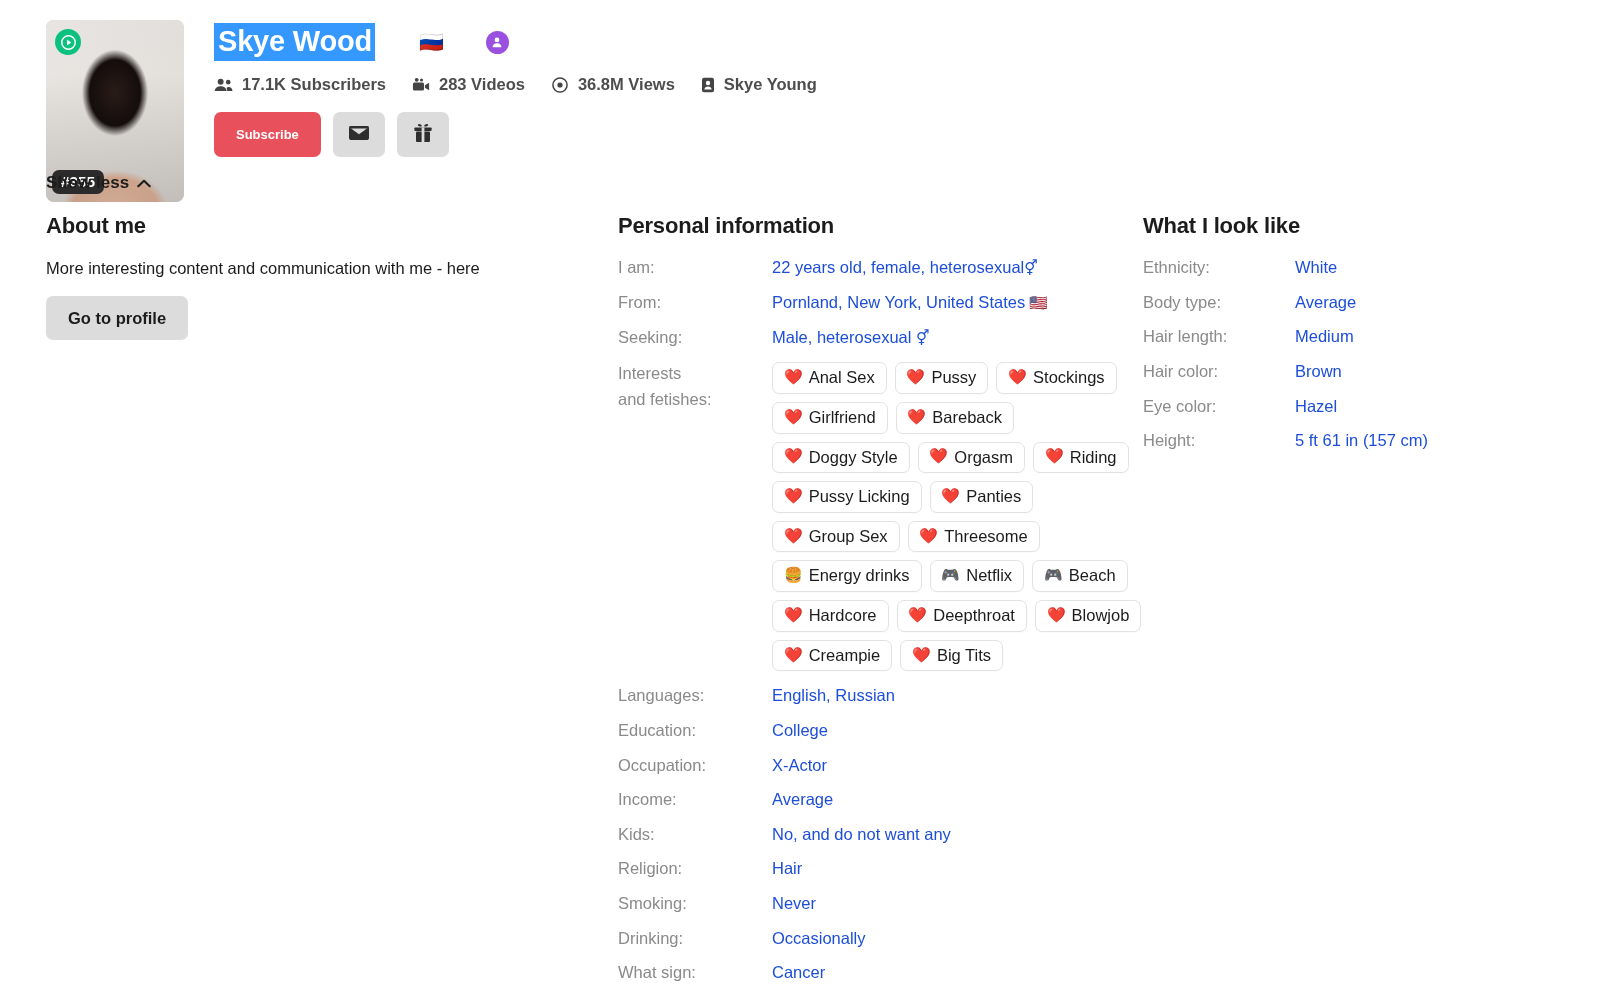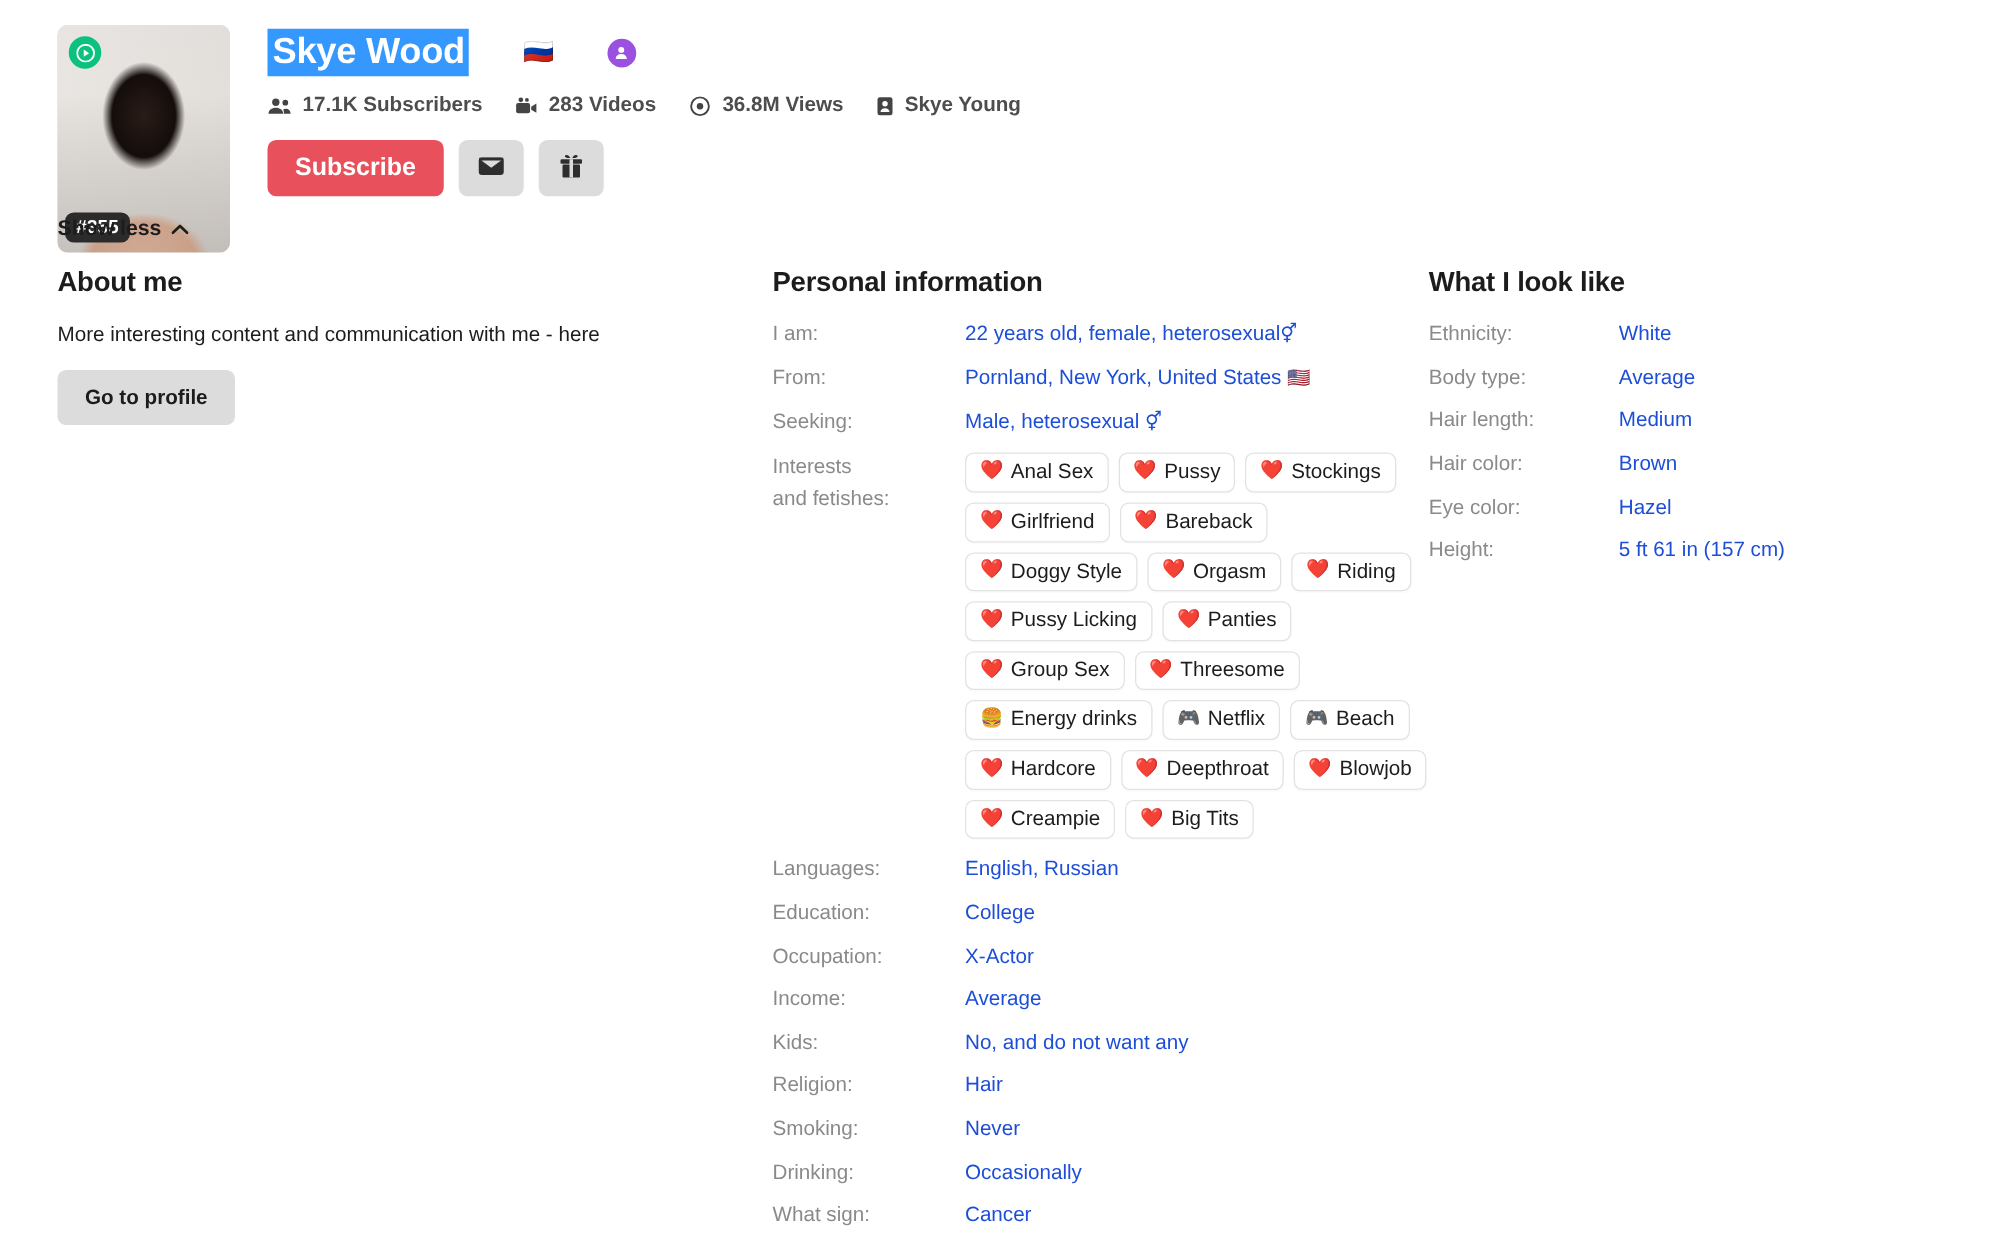--- a/index.html
+++ b/index.html
@@ -60,21 +60,21 @@
 
   .stats-row { display: flex; align-items: center; margin-top: 14px; font-weight: bold; }
   .stat { display: flex; align-items: center; margin-right: 26px; color: #555; font-size: 16.5px; }
   .stat .ic { margin-right: 9px; display: inline-flex; color: #444; }
   .stat .txt { color: #4d4d4d; }
 
   .btn-row { display: flex; align-items: center; margin-top: 18px; }
   .btn-subscribe {
     background: #e8505b; color: #fff; border: none;
     font-family: "Liberation Sans", sans-serif;
-    font-size: 20px; font-weight: 700;
+    font-size: 13px; font-weight: 700;
     padding: 0 22px; height: 45px; border-radius: 7px; cursor: pointer;
   }
   .btn-icon {
     margin-left: 12px; width: 52px; height: 45px; border-radius: 7px;
     background: #dcdcdc; border: none; cursor: pointer;
     display: inline-flex; align-items: center; justify-content: center; color: #2e2e2e;
   }
 
   .show-less {
     position: absolute; left: 46px; top: 173px;

